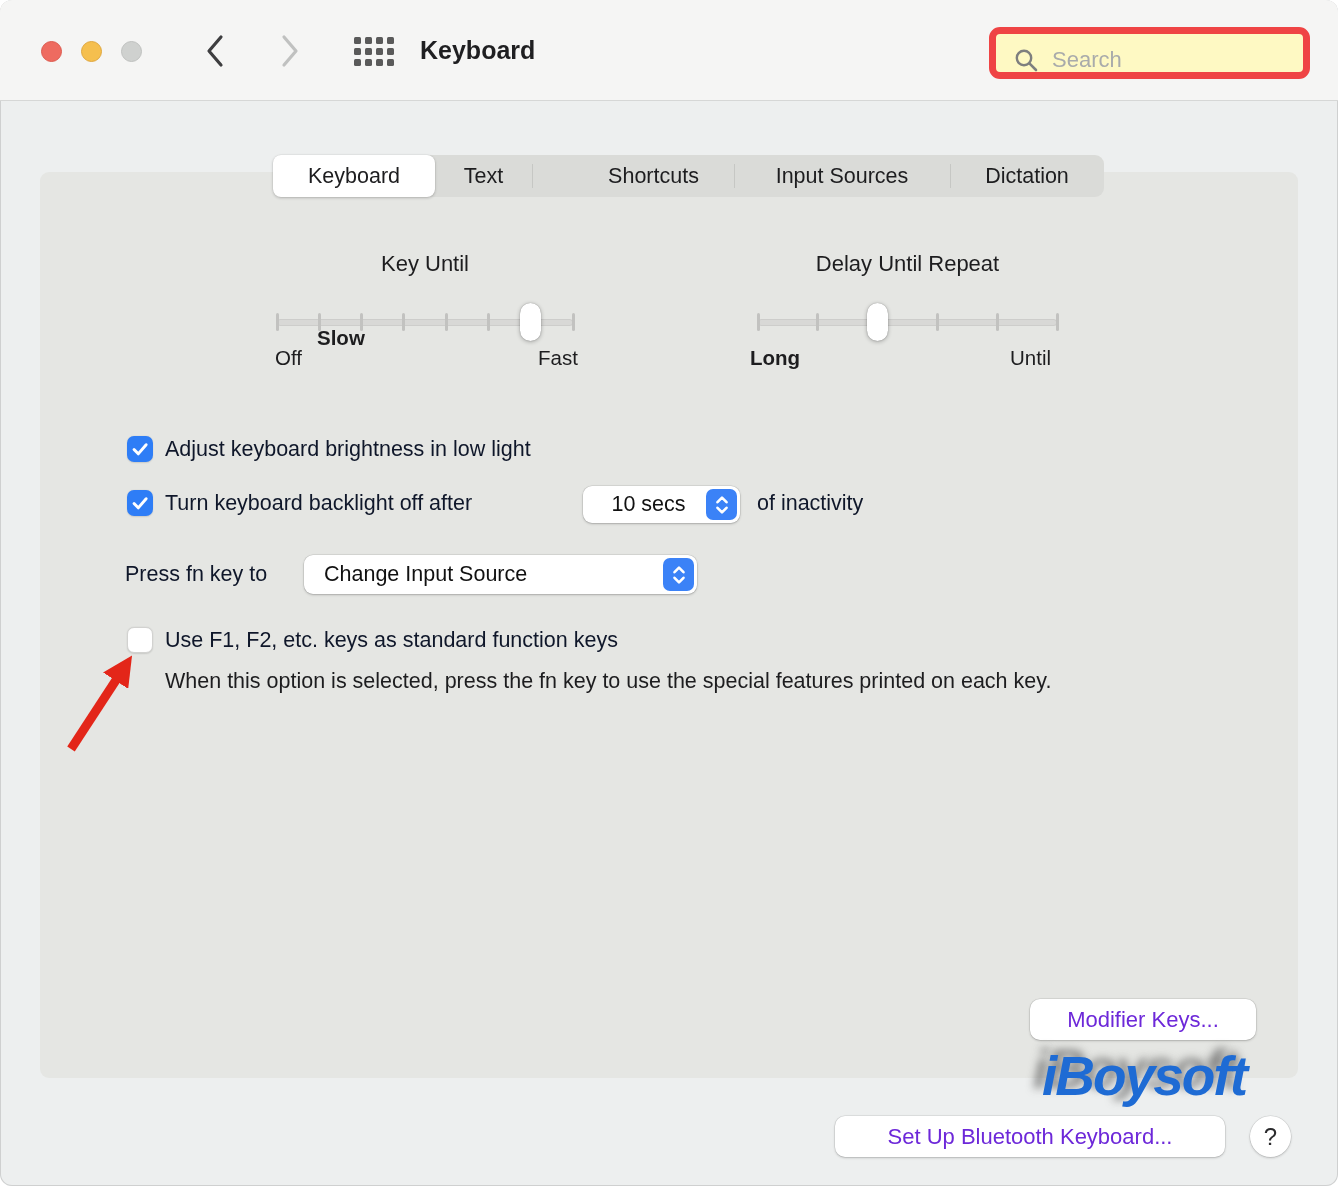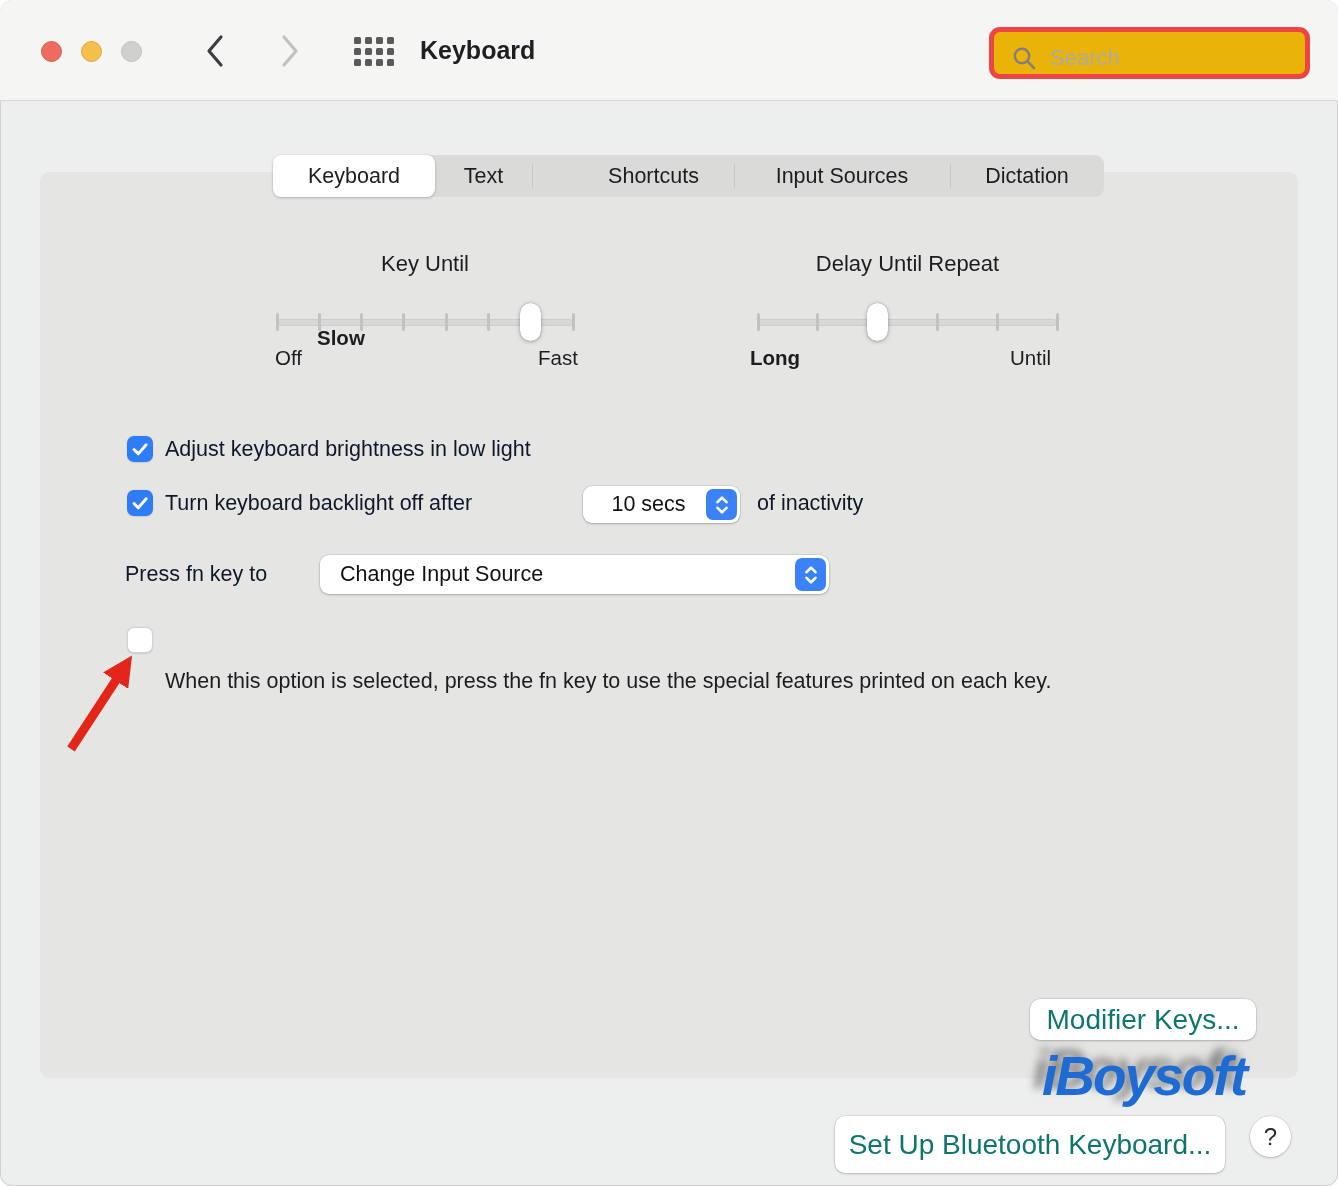--- a/index.html
+++ b/index.html
@@ -11,21 +11,21 @@
   .light{position:absolute;top:41px;width:21px;height:21px;border-radius:50%;box-sizing:border-box;}
   .light.close{left:41px;background:#ee6b60;border:1px solid #dd5a4e;}
   .light.min{left:81px;background:#f5bf4e;border:1px solid #e0a73e;}
   .light.zoom{left:121px;background:#cfd1cf;border:1px solid #bfc1bf;}
   .nav{position:absolute;top:33px;width:26px;height:36px;}
   .nav.back{left:202px;}
   .nav.fwd{left:277px;}
   .grid-icon{position:absolute;left:354px;top:37px;display:grid;grid-template-columns:repeat(4,6.5px);grid-auto-rows:6.5px;gap:4.5px;}
   .grid-icon i{background:#5a5a5a;border-radius:1.5px;}
   .window-title{position:absolute;left:420px;top:36px;font-size:25px;font-weight:700;color:#1f1f21;}
-  .search-field{position:absolute;right:28px;top:27px;width:321px;height:52px;border-radius:11px;background:#eab308;border:5px solid #ef4444;box-sizing:border-box;}
+  .search-field{position:absolute;right:28px;top:27px;width:321px;height:52px;border-radius:11px;background:#fef9c3;border:7px solid #ef4444;box-sizing:border-box;}
   .search-field svg{position:absolute;left:17px;top:13px;}
   .search-field input{position:absolute;left:54px;top:8px;width:245px;height:34px;border:none;background:transparent;outline:none;font-size:22px;color:#333;font-family:inherit;}
   .search-field input::placeholder{color:#a9abab;}
 
   
   .panel{position:absolute;left:40px;top:172px;width:1258px;height:906px;background:#e5e6e3;border-radius:9px;}
 
   
   .segmented{position:absolute;left:273px;top:155px;height:42px;display:flex;background:#dadbd8;border-radius:9px;z-index:2;}
   .segment{height:42px;display:flex;align-items:center;justify-content:center;font-size:21.5px;color:#1d1d1f;position:relative;cursor:default;}
@@ -47,27 +47,27 @@
   .checkbox.checked{background:#2e7df6;border:none;}
   .checkbox.checked svg{display:block;}
   .opt-label{position:absolute;font-size:21.5px;color:#0f172a;}
   .desc{position:absolute;left:165px;top:665px;width:1020px;font-size:21.5px;line-height:32px;color:#1d1d1f;}
 
   .popup{position:absolute;background:#ffffff;border-radius:9px;box-shadow:0 0 0 .5px rgba(0,0,0,.12),0 1px 2.5px rgba(0,0,0,.22);display:flex;align-items:center;box-sizing:border-box;}
   .popup .val{flex:1;font-size:21.5px;color:#111;}
   .popup .stepper{position:absolute;right:3px;top:3px;bottom:3px;width:31px;background:#3b82f7;border-radius:7px;display:flex;align-items:center;justify-content:center;}
   .popup.secs{left:583px;top:486px;width:157px;height:37px;}
   .popup.secs .val{text-align:center;padding-right:26px;}
-  .popup.fn{left:320px;top:555px;width:509px;height:39px;}
+  .popup.fn{left:304px;top:555px;width:393px;height:39px;}
   .popup.fn .val{text-align:left;padding-left:20px;}
 
   
-  .push-btn{position:absolute;background:#ffffff;border-radius:10px;box-shadow:0 0 0 .5px rgba(0,0,0,.12),0 1px 2.5px rgba(0,0,0,.2);display:flex;align-items:center;justify-content:center;font-size:28px;color:#0f766e;cursor:default;}
+  .push-btn{position:absolute;background:#ffffff;border-radius:10px;box-shadow:0 0 0 .5px rgba(0,0,0,.12),0 1px 2.5px rgba(0,0,0,.2);display:flex;align-items:center;justify-content:center;font-size:22px;color:#6d28d9;cursor:default;}
   .btn-modifier{left:1030px;top:999px;width:226px;height:41px;}
-  .btn-bluetooth{left:835px;top:1116px;width:390px;height:57px;}
+  .btn-bluetooth{left:835px;top:1116px;width:390px;height:41px;}
   .btn-help{left:1250px;top:1116px;width:41px;height:41px;border-radius:50%;font-size:24px;font-weight:500;color:#2b2b2d;}
 
   
   .watermark{position:absolute;left:1016px;top:1044px;width:256px;text-align:center;font-size:55px;font-style:italic;font-weight:700;letter-spacing:-2px;color:#1e6bd4;text-shadow:-9px -7px 9px rgba(70,70,70,.65);z-index:3;}
   .arrow-overlay{position:absolute;left:50px;top:632px;width:100px;height:128px;z-index:3;}
 </style>
 </head>
 <body>
 
 <div class="window">
@@ -180,20 +180,21 @@
     <span class="stepper">
       <svg width="20" height="22" viewBox="0 0 20 22">
           <path d="M5.5 8.2 L10 3.6 L14.5 8.2 M5.5 13.8 L10 18.4 L14.5 13.8" fill="none" stroke="#fff" stroke-width="2.6" stroke-linecap="round" stroke-linejoin="round"></path>
         </svg>
     </span>
   </div>
 
   <span class="checkbox" style="left:127px;top:627px;">
     
   </span>
+  <span class="opt-label" style="left:165px;top:628px;">Use F1, F2, etc. keys as standard function keys</span>
   <div class="desc">When this option is selected, press the fn key to use the special features printed on each key.</div>
 
   <svg class="arrow-overlay" viewBox="0 0 100 128">
     <defs>
       <marker id="ah" markerUnits="userSpaceOnUse" markerWidth="30" markerHeight="30" refX="8" refY="15" orient="auto">
         <path d="M0,0 L30,15 L0,30 z" fill="#e32619"></path>
       </marker>
     </defs>
     <line x1="21" y1="117" x2="70" y2="42" stroke="#e32619" stroke-width="9" marker-end="url(#ah)"></line>
   </svg>

